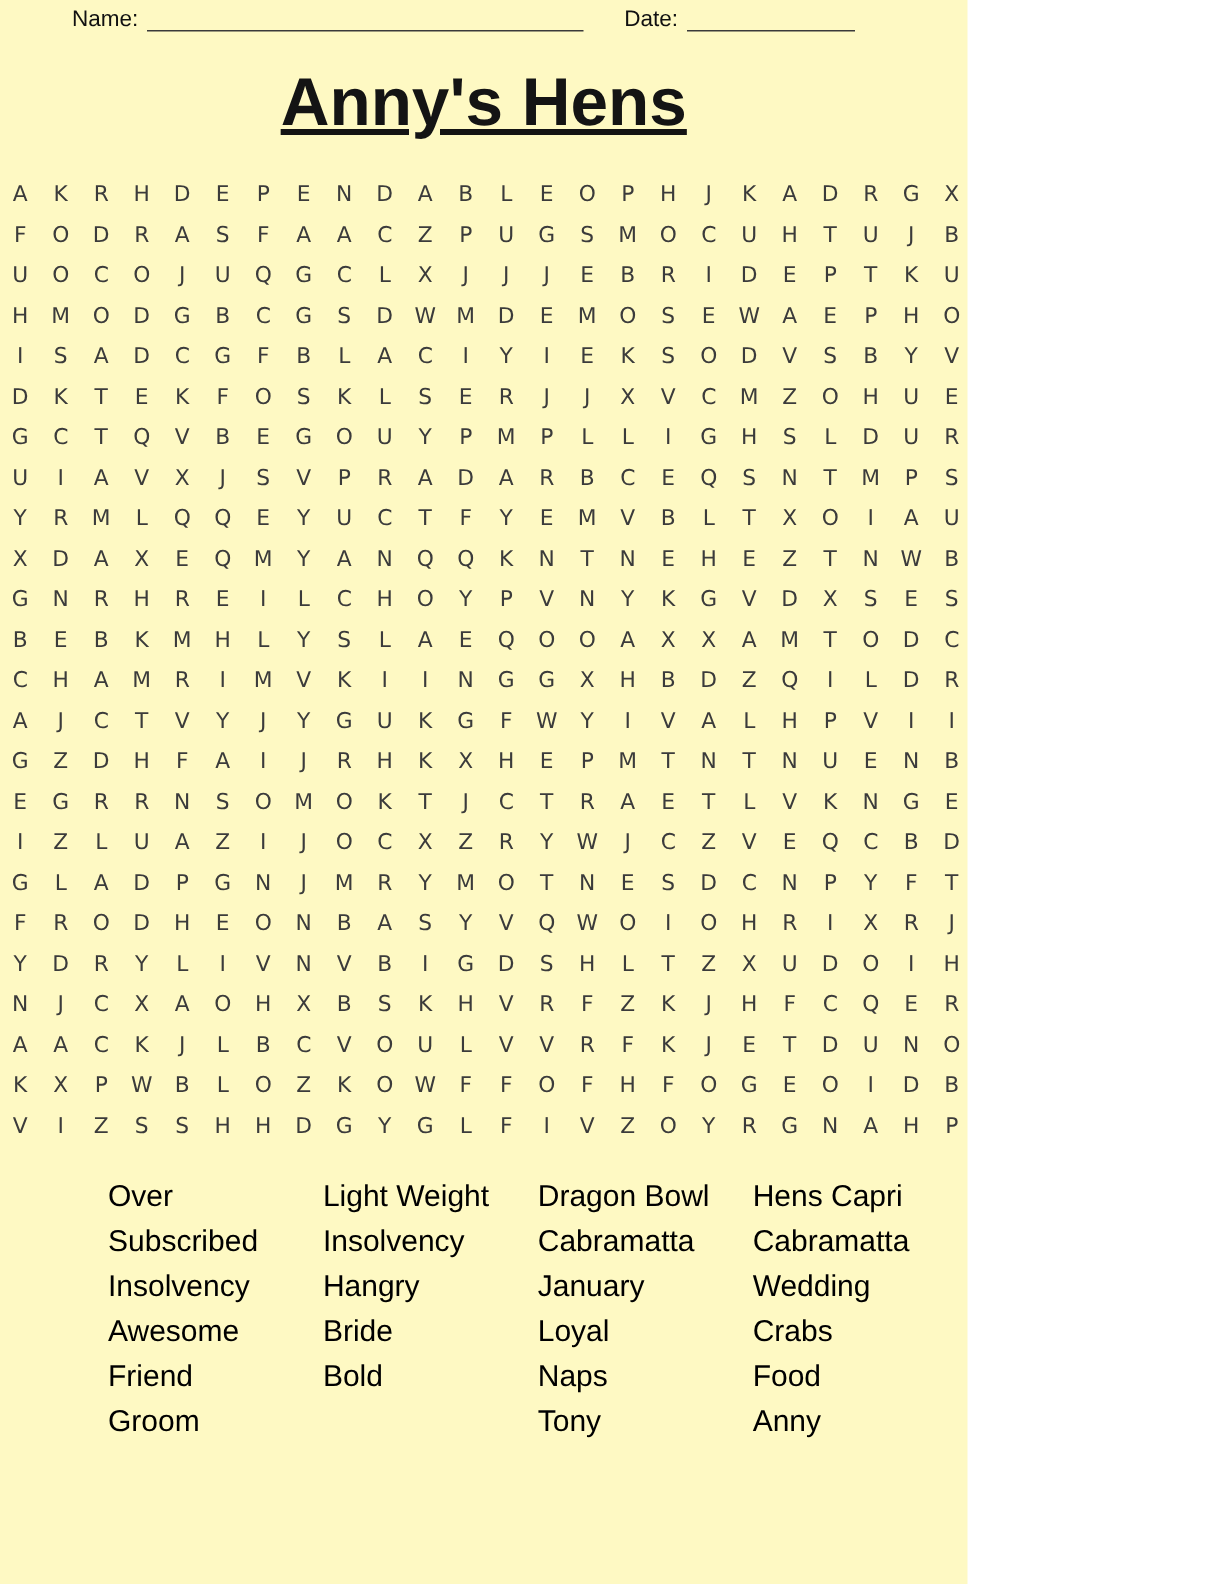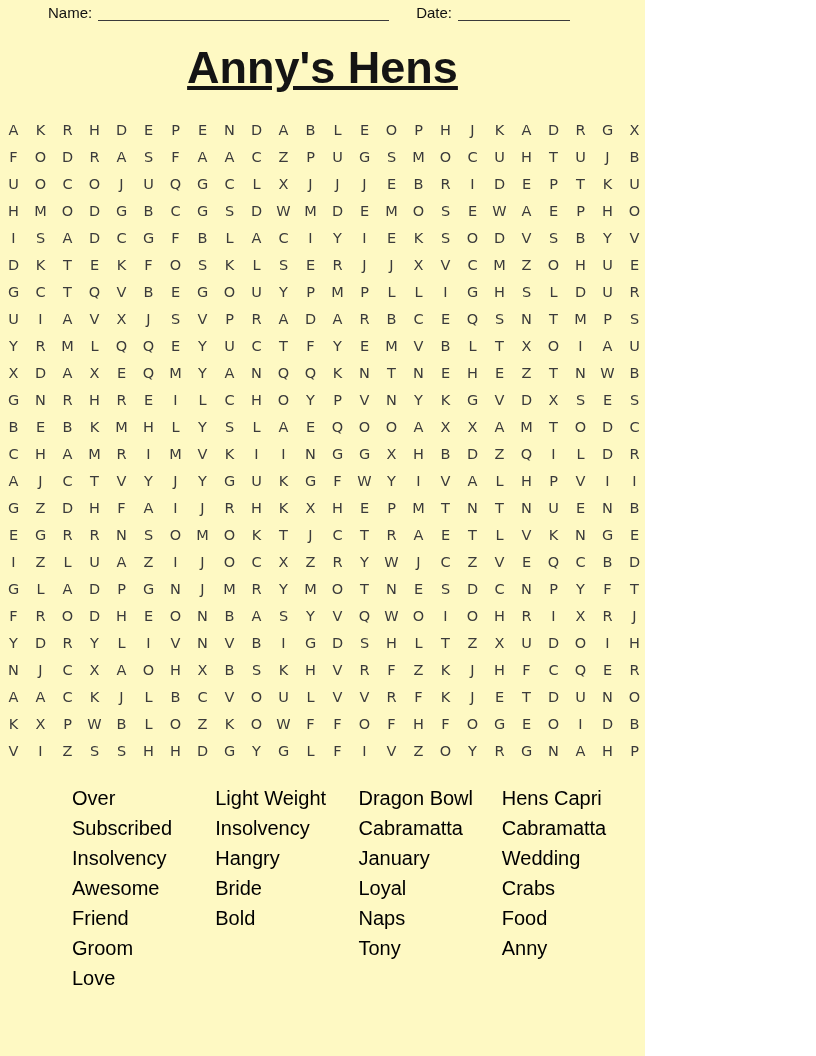--- a/index.html
+++ b/index.html
@@ -711,21 +711,20 @@
       </div>
     </div>
 
   <div class="words">
       <div class="word-col">
         <div class="word-item">Over Subscribed</div>
         <div class="word-item">Insolvency</div>
         <div class="word-item">Awesome</div>
         <div class="word-item">Friend</div>
         <div class="word-item">Groom</div>
-        <div class="word-item">Love</div>
       </div>
       <div class="word-col">
         <div class="word-item">Light Weight</div>
         <div class="word-item">Insolvency</div>
         <div class="word-item">Hangry</div>
         <div class="word-item">Bride</div>
         <div class="word-item">Bold</div>
       </div>
       <div class="word-col">
         <div class="word-item">Dragon Bowl</div>

